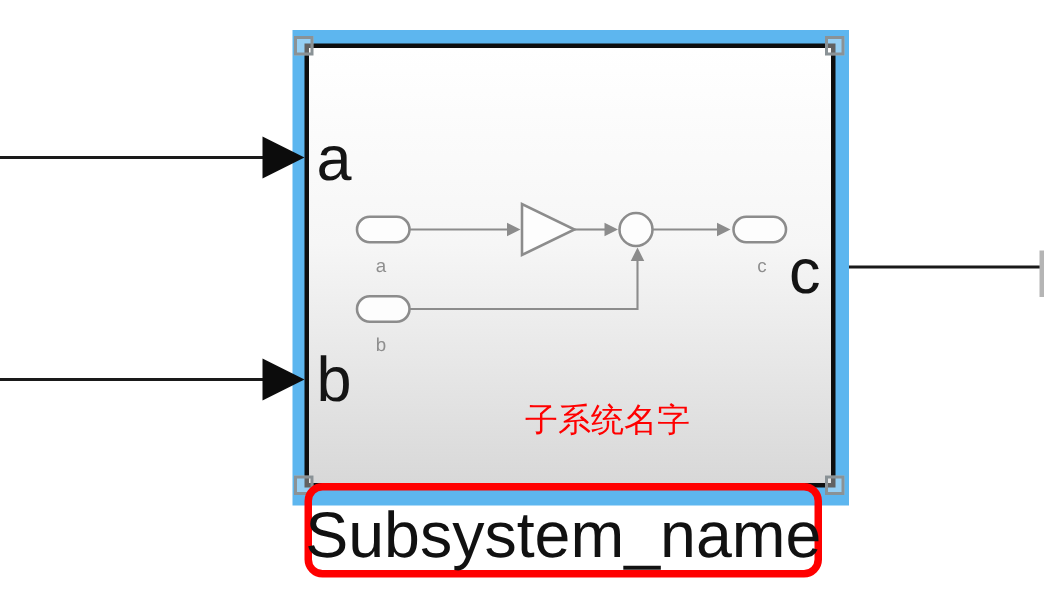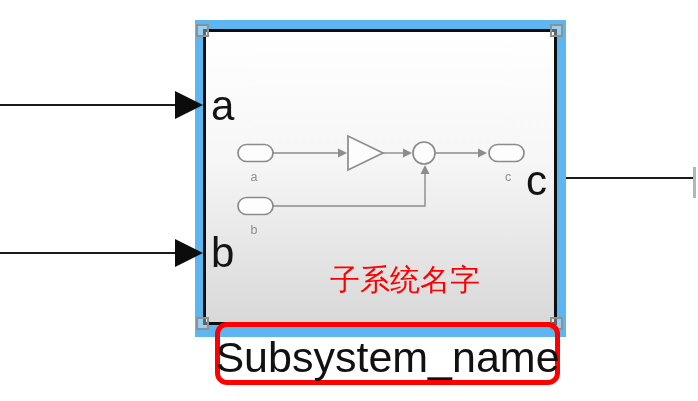--- a/index.html
+++ b/index.html
@@ -43,27 +43,27 @@
     color: #141414; white-space: nowrap;
   }
   .pl-a { left: 211px; top: 85px; }
   .pl-b { left: 211px; top: 232px; }
   .pl-c { left: 526px; top: 160px; }
 
   
   .annotation {
     left: 310px; top: 259px; width: 190px;
     text-align: center;
-    font-size: 30px; line-height: 42px;
+    font-size: 22px; line-height: 42px;
     color: #ff0000; white-space: nowrap;
   }
 
   
   .name-box {
-    left: 215px; top: 322px;
+    left: 203px; top: 322px;
     width: 345px; height: 63px;
     border: 5px solid #ff0000;
     border-radius: 12px;
     box-sizing: border-box;
     display: flex; align-items: center; justify-content: center;
     background: transparent;
   }
   .name-text {
     font-size: 43px; line-height: 46px;
     color: #111111;

